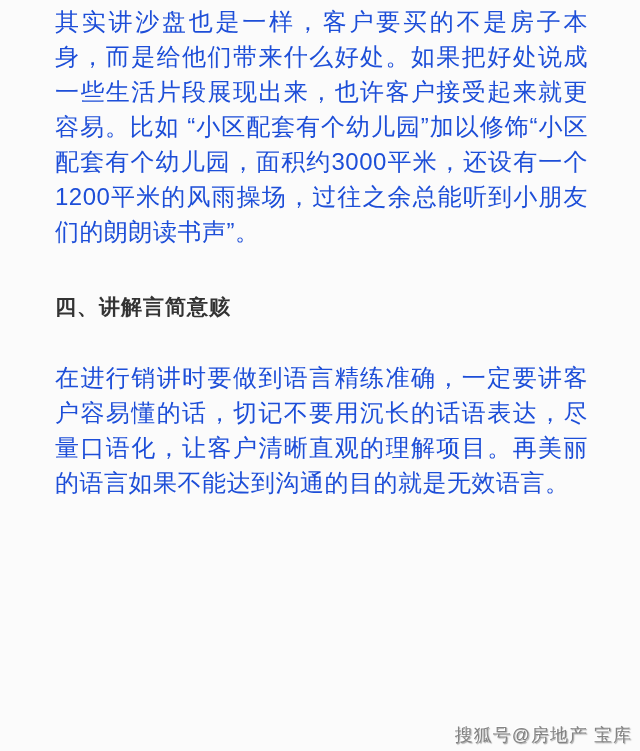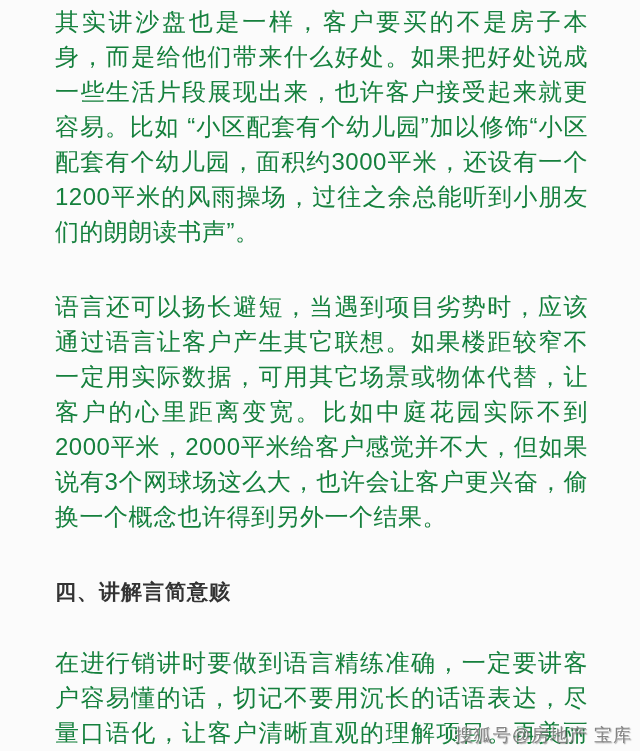--- a/index.html
+++ b/index.html
@@ -19,21 +19,21 @@
     top: 0;
     left: 0;
     width: 640px;
     box-sizing: border-box;
     padding: 4px 52px 0 55px;
   }
   .para {
     font-size: 24px;
     line-height: 35px;
     font-weight: 500;
-    color: #15803d;
+    color: #1d4ed8;
     text-align: justify;
     text-justify: inter-character;
     letter-spacing: 0.5px;
     margin: 0 0 40px 0;
   }
   .heading {
     font-size: 21px;
     line-height: 35px;
     font-weight: 800;
     color: #333333;
@@ -51,18 +51,17 @@
     text-shadow: -1px -1px 0 rgba(255,255,255,0.95),
                   1px  1px 1px rgba(70,70,70,0.45);
     white-space: nowrap;
   }
 </style>
 </head>
 <body style="background: rgb(251, 251, 251);">
 
 <div class="article">
   <p class="para">其实讲沙盘也是一样，客户要买的不是房子本身，而是给他们带来什么好处。如果把好处说成一些生活片段展现出来，也许客户接受起来就更容易。比如 “小区配套有个幼儿园”加以修饰“小区配套有个幼儿园，面积约3000平米，还设有一个1200平米的风雨操场，过往之余总能听到小朋友们的朗朗读书声”。</p>
-  <p class="para">语言还可以扬长避短，当遇到项目劣势时，应该通过语言让客户产生其它联想。如果楼距较窄不一定用实际数据，可用其它场景或物体代替，让客户的心里距离变宽。比如中庭花园实际不到2000平米，2000平米给客户感觉并不大，但如果说有3个网球场这么大，也许会让客户更兴奋，偷换一个概念也许得到另外一个结果。</p>
   <h2 class="heading">四、讲解言简意赅</h2>
   <p class="para">在进行销讲时要做到语言精练准确，一定要讲客户容易懂的话，切记不要用沉长的话语表达，尽量口语化，让客户清晰直观的理解项目。再美丽的语言如果不能达到沟通的目的就是无效语言。</p>
 </div>
 
 <div class="watermark">搜狐号@房地产 宝库</div>
 
 </body></html>

